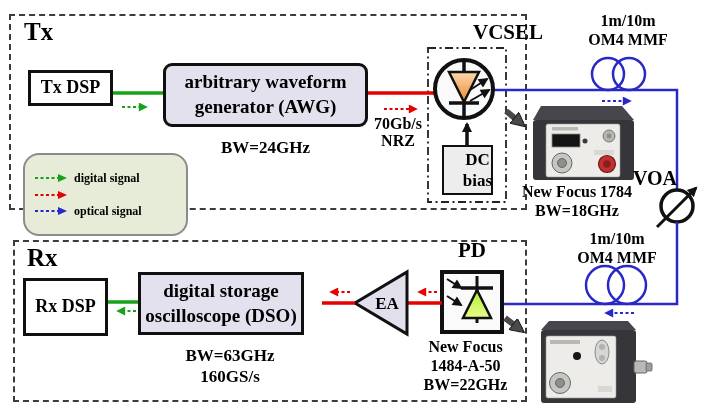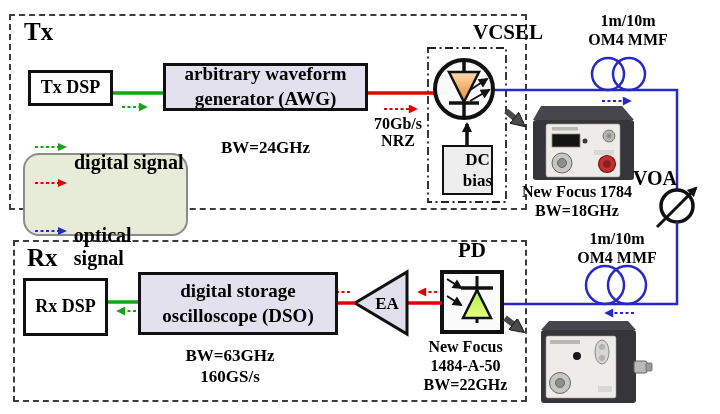--- a/index.html
+++ b/index.html
@@ -23,21 +23,21 @@
   .t21{font-size:21px;line-height:1;}
   .t20{font-size:20px;line-height:1;}
   .spec{ text-align:center;z-index:3;font-size:17px;line-height:21px;}
   .lbl{ text-align:center;z-index:3;}
   #legend{
     left:23px;top:153px;width:165px;height:83px;background:#e7ecd8;border:2px solid #8b8b8b;
     border-radius:16px;z-index:4;display:flex;flex-direction:column;justify-content:center;
     padding:2px 0 2px 9px;box-sizing:border-box;gap:3px;
   }
   .legend-row{display:flex;align-items:center;gap:6px;}
-  .legend-row span{font-size:20px;margin-top:32px;}
+  .legend-row span{font-size:12px;}
   #gfx{position:absolute;left:0;top:0;z-index:2;pointer-events:none;}
   #ea-label{z-index:3;font-size:17px;}
 </style>
 </head>
 <body>
 
 <div id="stage">
 
   <div class="abs dashed-region" style="left:9px;top:14px;width:514px;height:192px;"></div>
   <div class="abs dashed-region" style="left:13px;top:240px;width:510px;height:158px;"></div>
@@ -162,21 +162,21 @@
       <rect x="598" y="386" width="14" height="6" fill="#d9d9d4"></rect>
       <rect x="634" y="361" width="13" height="12" rx="2" fill="#b9b9b5" stroke="#666" stroke-width="1"></rect>
       <rect x="646" y="363" width="6" height="8" rx="1" fill="#9c9c98" stroke="#666" stroke-width="0.8"></rect>
     </g>
   </svg>
 
   <div class="abs module t18" style="left:28px;top:70px;width:85px;height:36px;align-items:center;">
     <span>Tx DSP</span>
   </div>
 
-  <div class="abs module lavender t19" style="left:163px;top:63px;width:205px;height:48px;">
+  <div class="abs module lavender t19" style="left:163px;top:63px;width:205px;height:64px;border-radius:9px;">
     <span>arbitrary waveform</span>
     <span>generator (AWG)</span>
   </div>
 
   <div class="abs spec" style="left:163px;top:137px;width:205px;">
     <div>BW=24GHz</div>
   </div>
 
   <div class="abs lbl t16" style="left:366px;top:115px;width:64px;line-height:17px;">
     <div>70Gb/s</div>
@@ -227,21 +227,21 @@
 
   <div class="abs lbl t16" style="left:567px;top:229px;width:100px;line-height:19px;">
     <div>1m/10m</div>
     <div>OM4 MMF</div>
   </div>
 
   <div class="abs module t18" style="left:23px;top:278px;width:85px;height:58px;">
     <span>Rx DSP</span>
   </div>
 
-  <div class="abs module lavender t19" style="left:138px;top:272px;width:200px;height:63px;">
+  <div class="abs module lavender t19" style="left:138px;top:272px;width:166px;height:63px;">
     <span>digital storage</span>
     <span>oscilloscope (DSO)</span>
   </div>
 
   <div class="abs spec" style="left:138px;top:345px;width:184px;">
     <div>BW=63GHz</div>
     <div>160GS/s</div>
   </div>
 
   <div class="abs lbl t21" style="left:442px;top:240px;width:60px;">PD</div>

